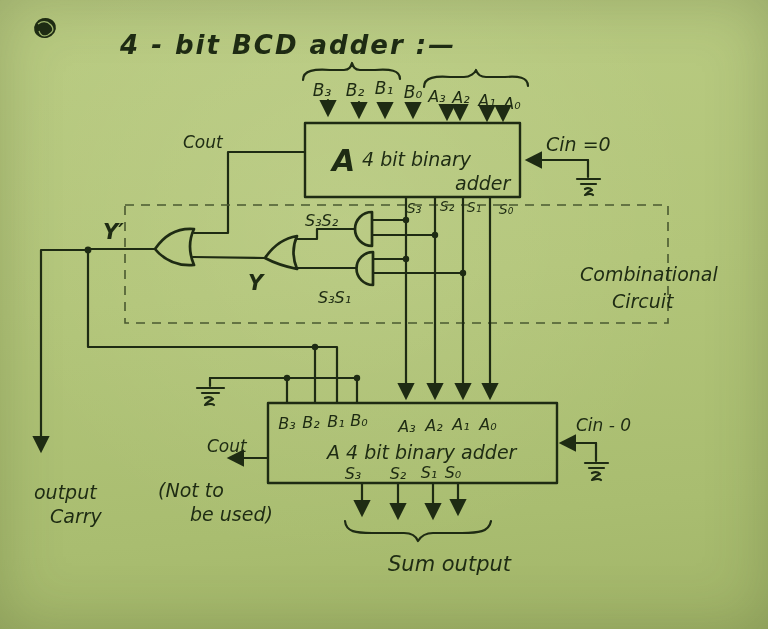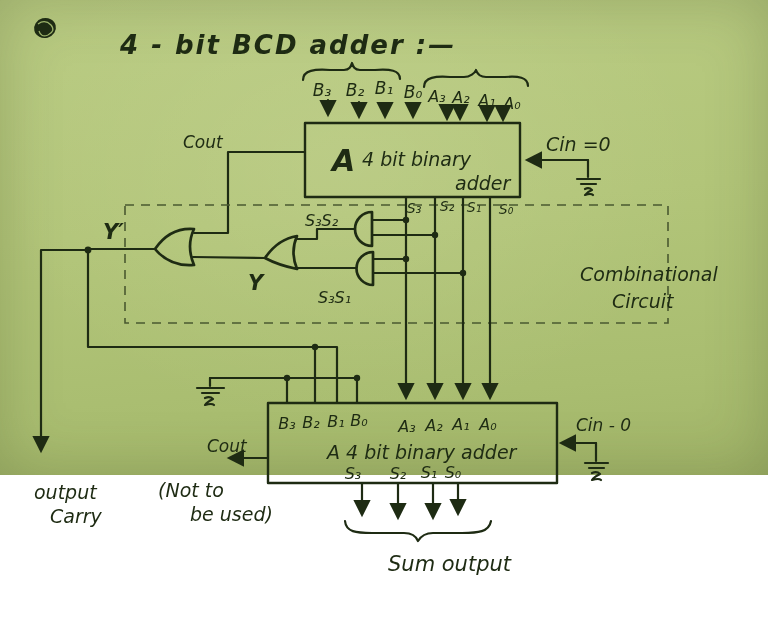--- a/index.html
+++ b/index.html
@@ -1,21 +1,21 @@
 <!DOCTYPE html>
 <html><head>
 <meta charset="utf-8">
 <style>
   html,body{margin:0;padding:0;}
   body{
     width:768px;height:629px;overflow:hidden;
     font-family:"DejaVu Sans",sans-serif;
   }
   .paper{
-    position:relative;width:768px;height:475px;
+    position:relative;width:768px;height:629px;
     background:
       radial-gradient(ellipse at 45% 35%, rgba(255,255,230,0.10), rgba(0,0,0,0) 60%),
       linear-gradient(175deg,#b9cb82 0%,#b2c579 45%,#a9bd70 80%,#a2b569 100%);
     box-shadow:inset 0 0 60px rgba(60,70,30,0.25);
   }
   svg{position:absolute;left:0;top:0;}
   .ink{stroke:#1e2b13;fill:none;stroke-width:2.2;stroke-linecap:round;stroke-linejoin:round;}
   .ink-box{stroke:#1e2b13;fill:none;stroke-width:2.4;stroke-linejoin:round;}
   .ink-gate{stroke:#1e2b13;fill:none;stroke-width:2.7;stroke-linejoin:round;}
   .ink-fill{fill:#1e2b13;stroke:none;}

